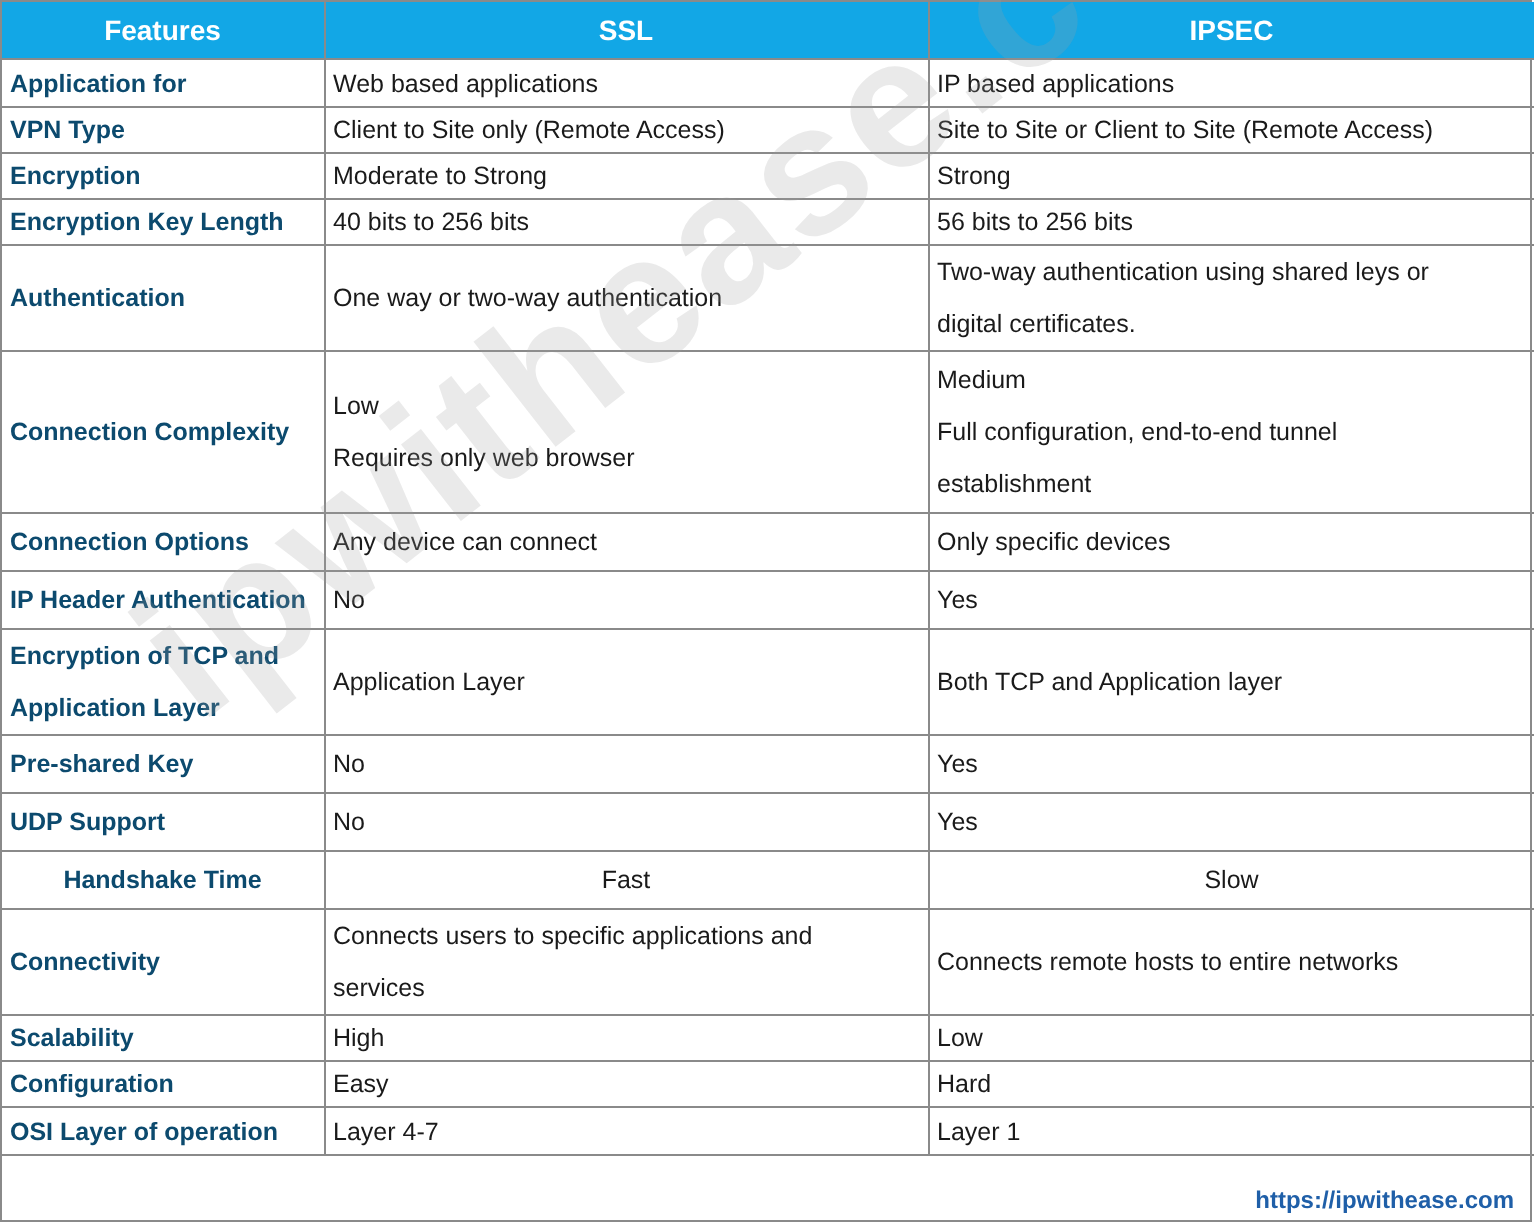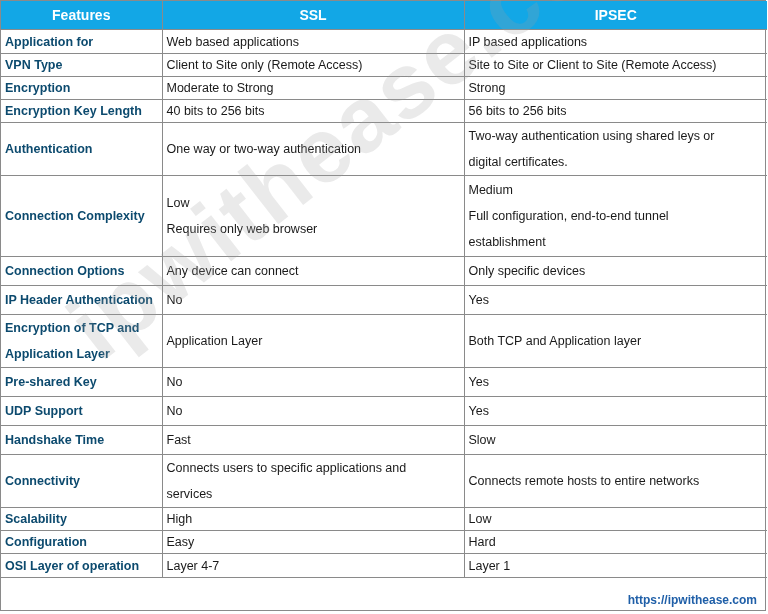--- a/index.html
+++ b/index.html
@@ -215,21 +215,21 @@
         </tr>
         <tr style="height: 29px;">
           <td>UDP Support</td>
           <td>
             <span class="ml-line">No</span>
           </td>
           <td>
             <span class="ml-line">Yes</span>
           </td>
         </tr>
-        <tr style="height: 29px;">
+        <tr style="height: 29px; text-align: center;">
           <td>Handshake Time</td>
           <td>
             <span class="ml-line">Fast</span>
           </td>
           <td>
             <span class="ml-line">Slow</span>
           </td>
         </tr>
         <tr style="height: 49px;">
           <td>Connectivity</td>

